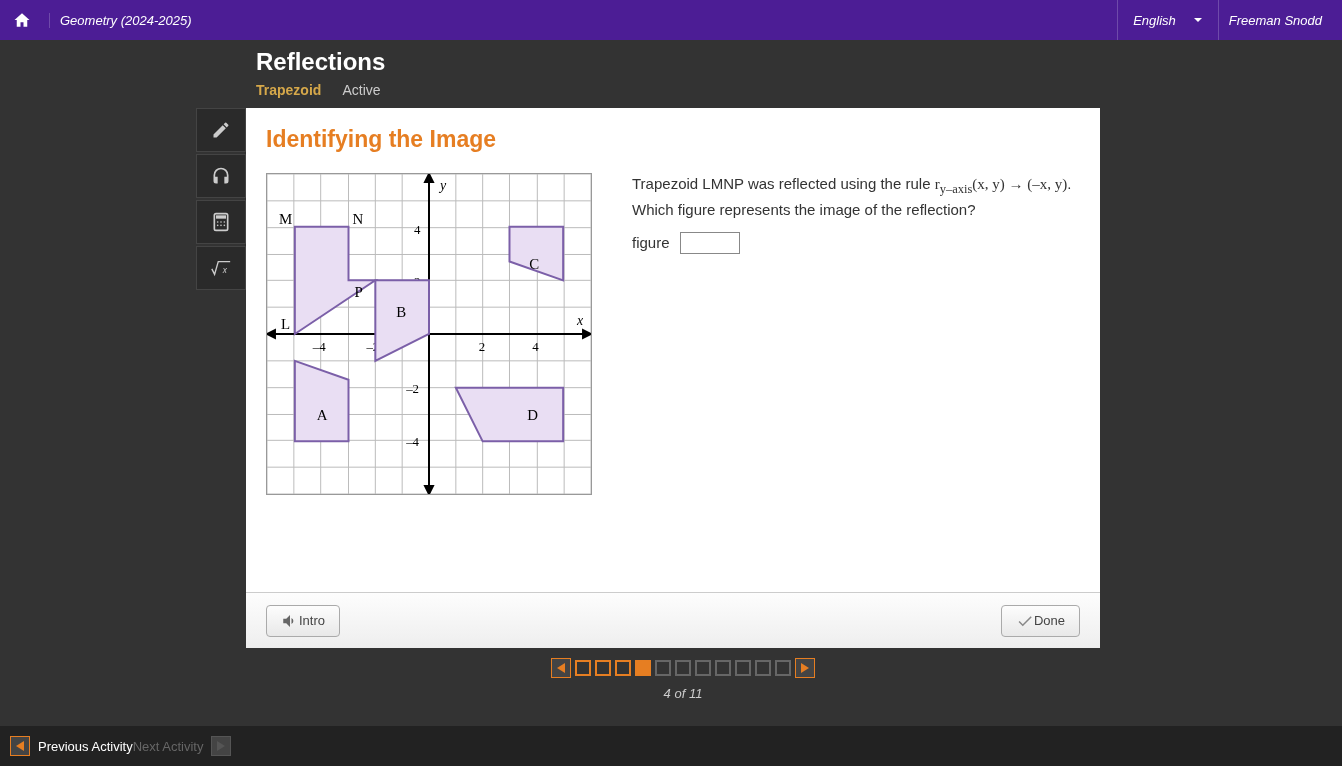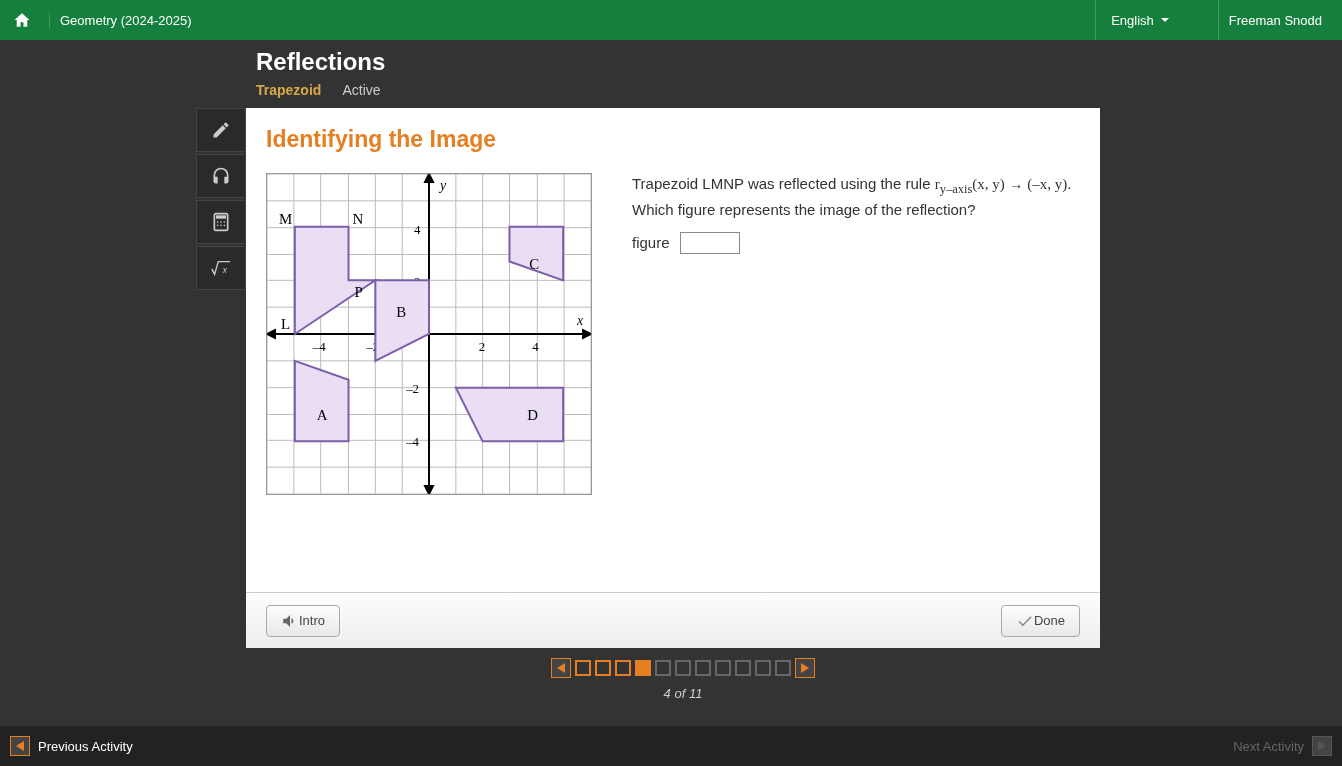--- a/index.html
+++ b/index.html
@@ -1,22 +1,22 @@
 <!DOCTYPE html>
 <html><head>
 <meta charset="utf-8">
 <style>
   * { box-sizing: border-box; margin: 0; padding: 0; }
   body { font-family: Arial, sans-serif; background: #333; color: #fff; overflow: hidden; }
   
-  .topbar { background: #15803d; height: 40px; display: flex; align-items: center; padding: 0 10px; font-size: 13px; }
+  .topbar { background: #4c1d95; height: 40px; display: flex; align-items: center; padding: 0 10px; font-size: 13px; font-style: italic; }
   .home-btn { width: 24px; height: 24px; display: flex; align-items: center; justify-content: center; margin-right: 15px; cursor: pointer; }
   .course-name { flex: 1; padding-left: 10px; border-left: 1px solid rgba(255,255,255,0.2); }
-  .lang-select { display: flex; align-items: center; gap: 6px; padding: 8px 15px; border-left: 1px solid rgba(255,255,255,0.2); height: 100%; cursor: pointer; }
-  .user-name { padding: 0 10px; border-left: 1px solid rgba(255,255,255,0.2); height: 100%; display: flex; align-items: center; margin-left: 33px; }
+  .lang-select { display: flex; align-items: center; gap: 17px; padding: 8px 15px; border-left: 1px solid rgba(255,255,255,0.2); height: 100%; cursor: pointer; }
+  .user-name { padding: 0 10px; border-left: 1px solid rgba(255,255,255,0.2); height: 100%; display: flex; align-items: center; }
 
   .main-area { background: #333; padding: 0 0 0 0; }
   .page-header { margin-left: 256px; padding-top: 8px; }
   .page-title { font-size: 24px; font-weight: bold; color: #fff; }
   .page-sub { margin-top: 6px; font-size: 14px; }
   .assign-label { color: #d6a84a; font-weight: bold; margin-right: 18px; }
   .active-label { color: #ccc; }
 
   .content-wrap { display: flex; margin-top: 10px; margin-left: 196px; }
   .toolbar { display: flex; flex-direction: column; width: 50px; }
@@ -39,21 +39,21 @@
   .footer-btn { background: linear-gradient(#fdfdfd,#e8e8e8); border: 1px solid #aaa; border-radius: 4px; padding: 6px 14px; display: flex; align-items: center; gap: 0; font-size: 13px; font-weight: normal; color: #444; cursor: pointer; }
 
   .pager-wrap { text-align: center; margin-top: 10px; margin-left: 256px; width: 854px; }
   .pager { display: inline-flex; align-items: center; gap: 4px; }
   .pager-arrow { width: 20px; height: 20px; background: #444; border: 1px solid #e67e22; display: flex; align-items: center; justify-content: center; cursor: pointer; }
   .pager-box { width: 16px; height: 16px; border: 2px solid #666; cursor: pointer; }
   .pager-box.done { border-color: #e67e22; }
   .pager-box.current { background: #e67e22; border-color: #e67e22; }
   .pager-count { margin-top: 8px; font-style: italic; color: #ccc; font-size: 13px; }
 
-  .bottombar { position: fixed; bottom: 0; left: 0; right: 0; height: 40px; background: #222; display: flex; align-items: center; justify-content: space-between; padding: 0 10px; font-size: 13px; }
+  .bottombar { position: fixed; bottom: 0; left: 0; right: 0; height: 40px; background: #222; display: flex; align-items: center; justify-content: flex-start; padding: 0 10px; font-size: 13px; }
   .prev-act { display: flex; align-items: center; gap: 8px; cursor: pointer; color: #fff; }
   .next-act { color: #666; display: flex; align-items: center; gap: 8px; }
   .nav-chip { width: 20px; height: 20px; background: #444; border: 1px solid #e67e22; display: flex; align-items: center; justify-content: center; }
   .nav-chip.dis { border-color: #555; }
 
 </style>
 </head>
 <body>
 
 <div class="topbar">

